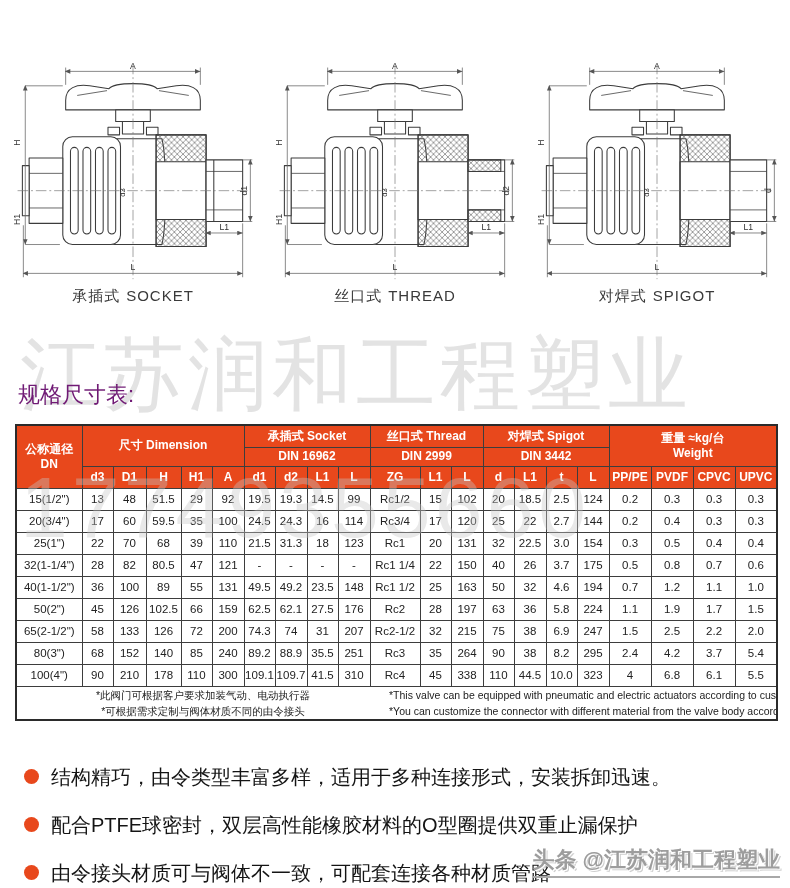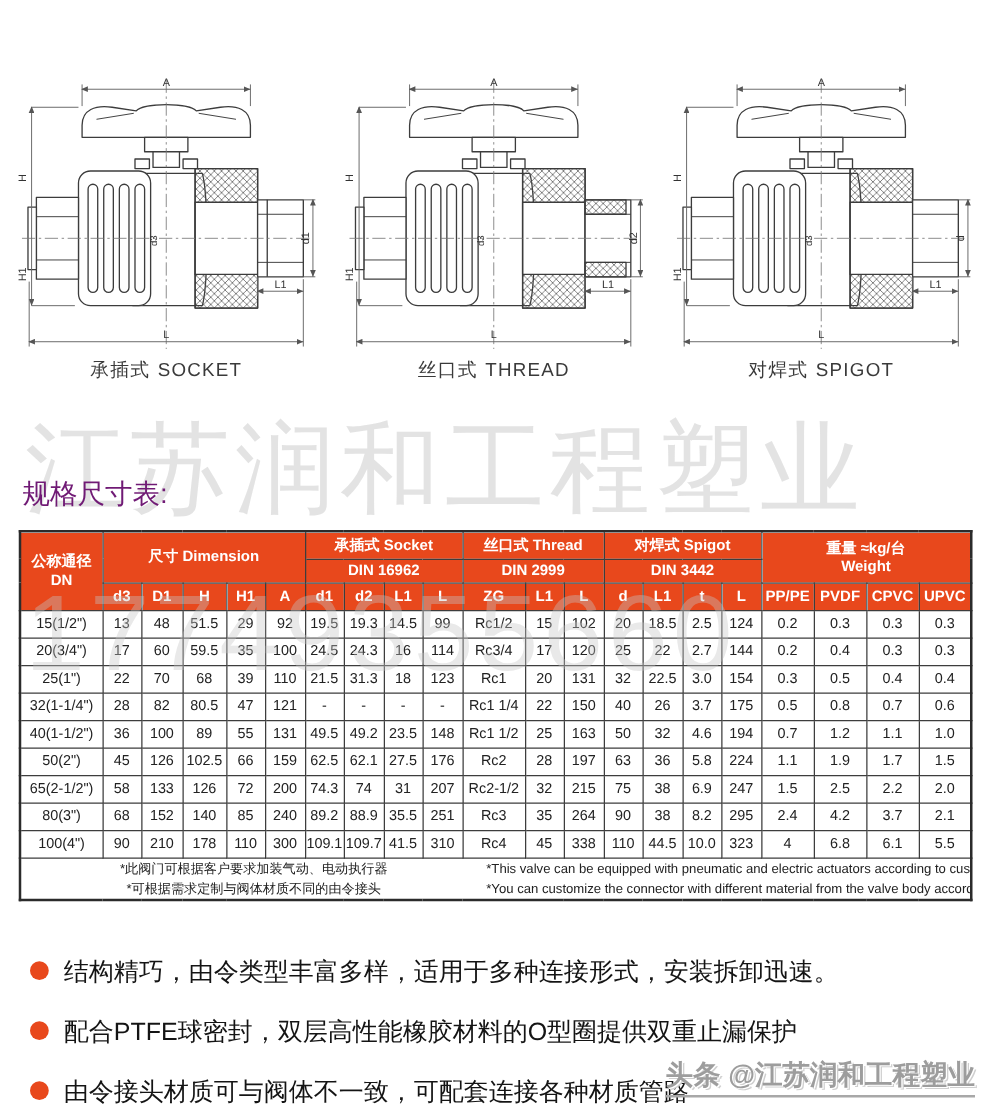--- a/index.html
+++ b/index.html
@@ -522,21 +522,21 @@
             <td>Rc3</td>
             <td>35</td>
             <td>264</td>
             <td>90</td>
             <td>38</td>
             <td>8.2</td>
             <td>295</td>
             <td>2.4</td>
             <td>4.2</td>
             <td>3.7</td>
-            <td>2.1</td>
+            <td>5.4</td>
           </tr>
           <tr>
             <td>100(4")</td>
             <td>90</td>
             <td>210</td>
             <td>178</td>
             <td>110</td>
             <td>300</td>
             <td>109.1</td>
             <td>109.7</td>

